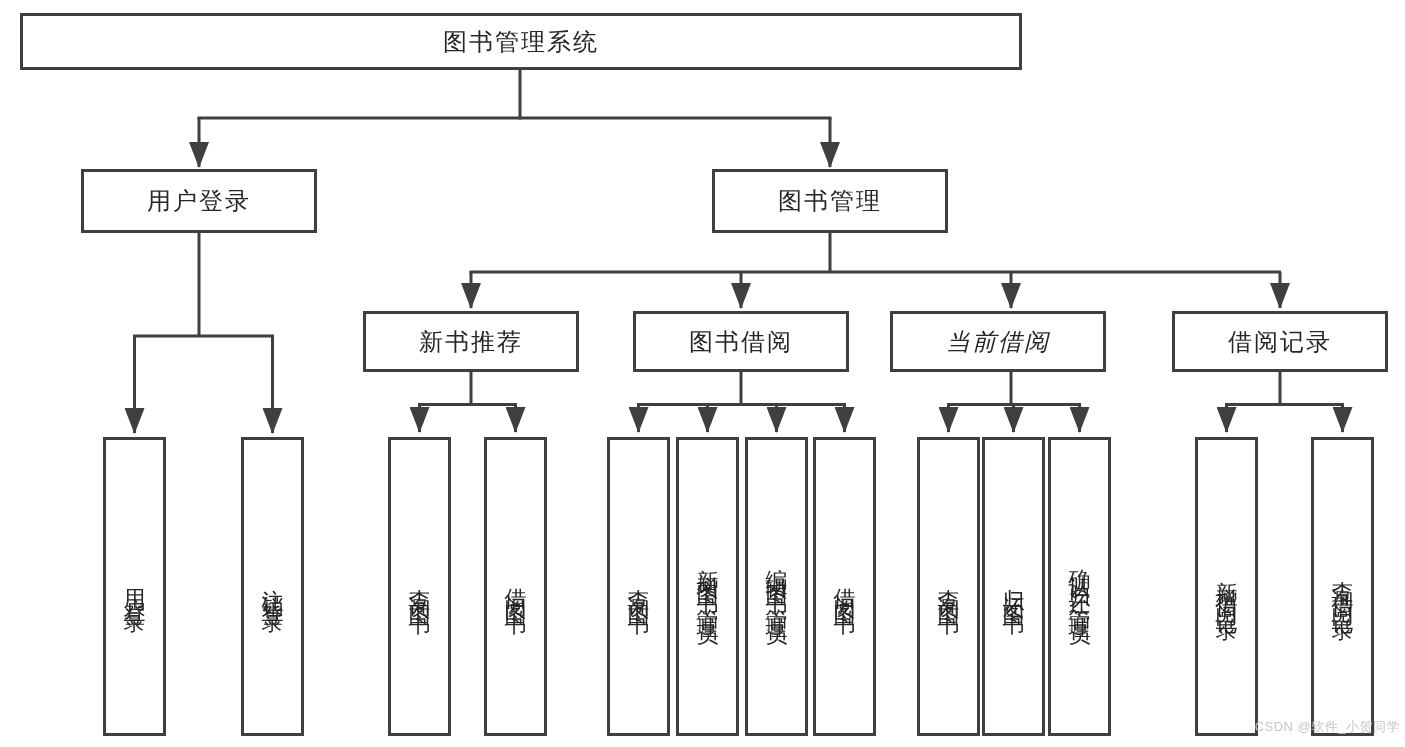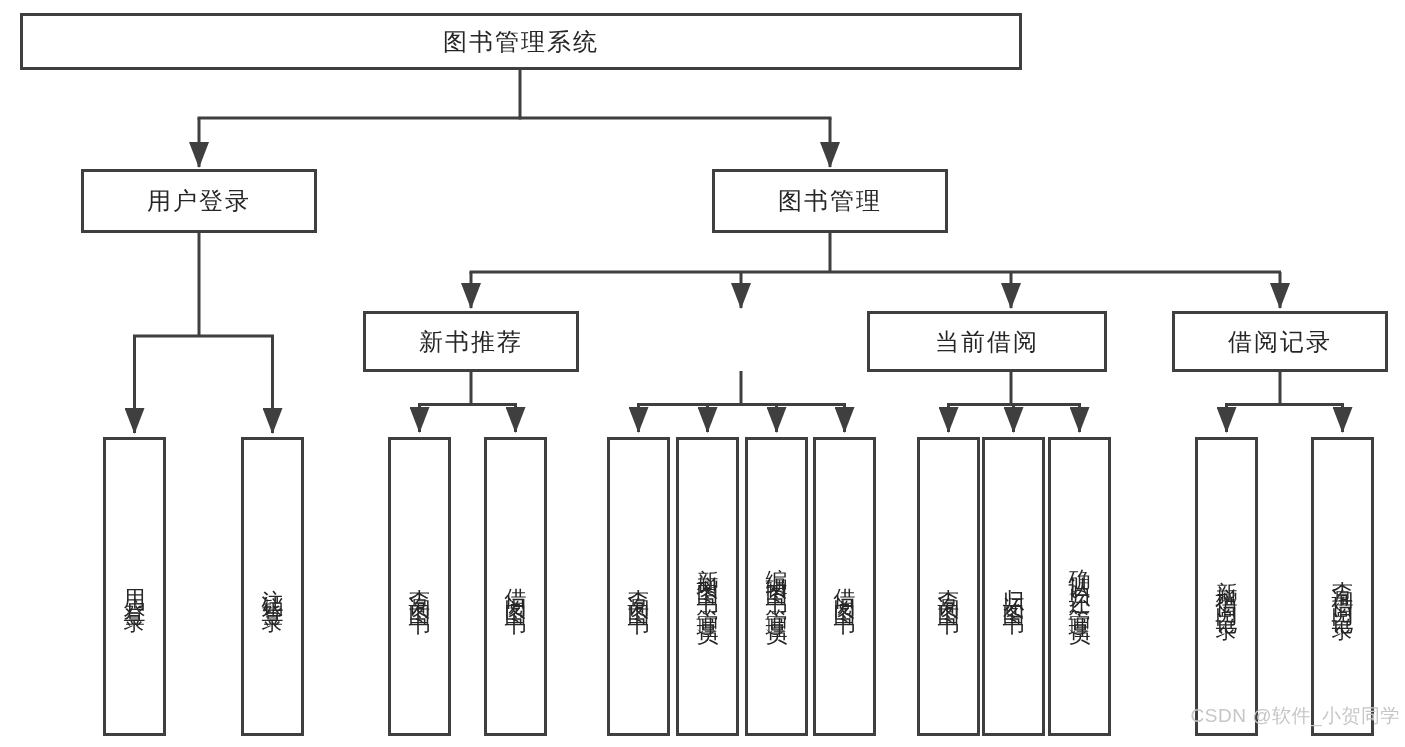--- a/index.html
+++ b/index.html
@@ -42,22 +42,22 @@
   .v-label {
     writing-mode: vertical-rl;
     text-orientation: mixed;
     font-size: 22px;
     letter-spacing: 8px;
     white-space: nowrap;
   }
   .watermark {
     position: absolute;
     right: 5px;
-    bottom: 18px;
-    font-size: 19px;
+    bottom: 11px;
+    font-size: 13px;
     letter-spacing: 0.5px;
     color: var(--wm);
     z-index: 5;
     white-space: nowrap;
   }
 </style>
 </head>
 <body>
 
 <div class="canvas">
@@ -117,21 +117,24 @@
   <div class="box" style="left:81px; top:169px; width:236px; height:64px;">
     <span class="h-label">用户登录</span>
   </div>
   <div class="box" style="left:363px; top:311px; width:216px; height:61px;">
     <span class="h-label">新书推荐</span>
   </div>
 
   <div class="box" style="left:712px; top:169px; width:236px; height:64px;">
     <span class="h-label">图书管理</span>
   </div>
-  <div class="box" style="left:867px; top:311px; width:240px; height:61px;">
+  <div class="box" style="left:633px; top:311px; width:216px; height:61px;">
+    <span class="h-label">图书借阅</span>
+  </div>
+  <div class="box" style="left:890px; top:311px; width:216px; height:61px;font-style:italic;">
     <span class="h-label">当前借阅</span>
   </div>
   <div class="box" style="left:1172px; top:311px; width:216px; height:61px;">
     <span class="h-label">借阅记录</span>
   </div>
 
   <div class="box" style="left:103px; top:437px; width:63px; height:299px;">
     <span class="v-label">用户登录</span>
   </div>
   <div class="box" style="left:241px; top:437px; width:63px; height:299px;">

